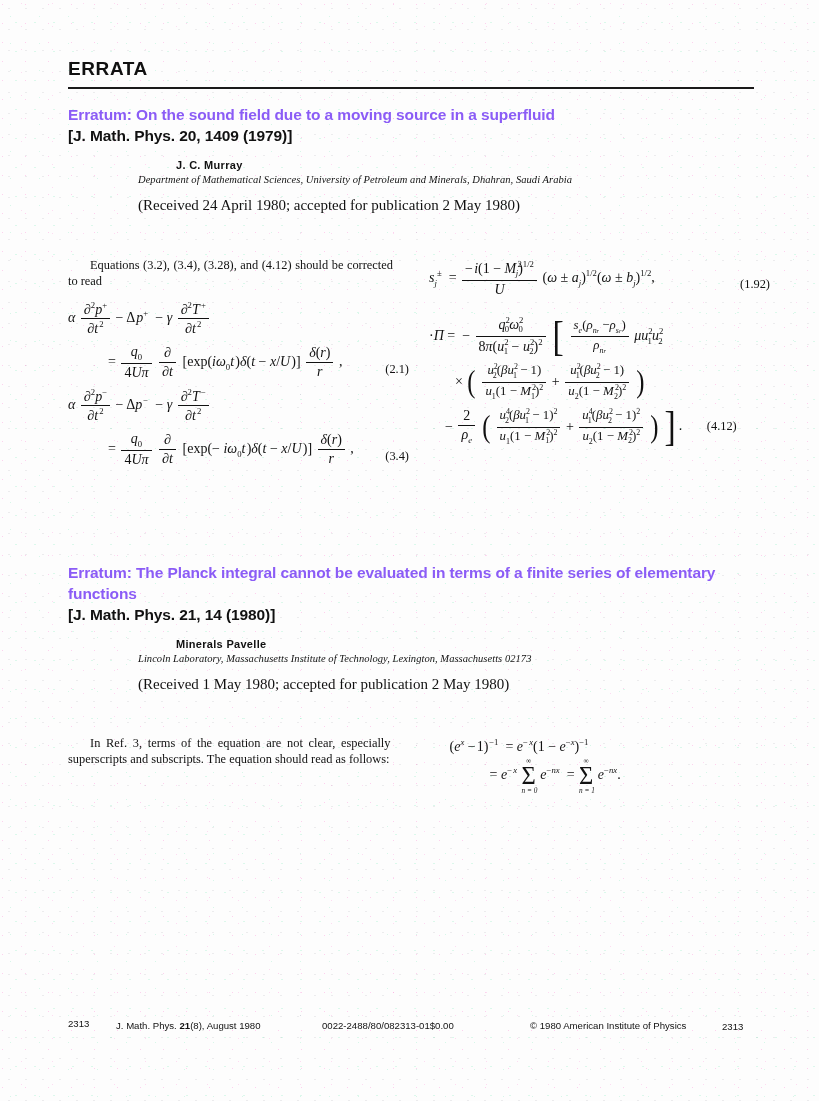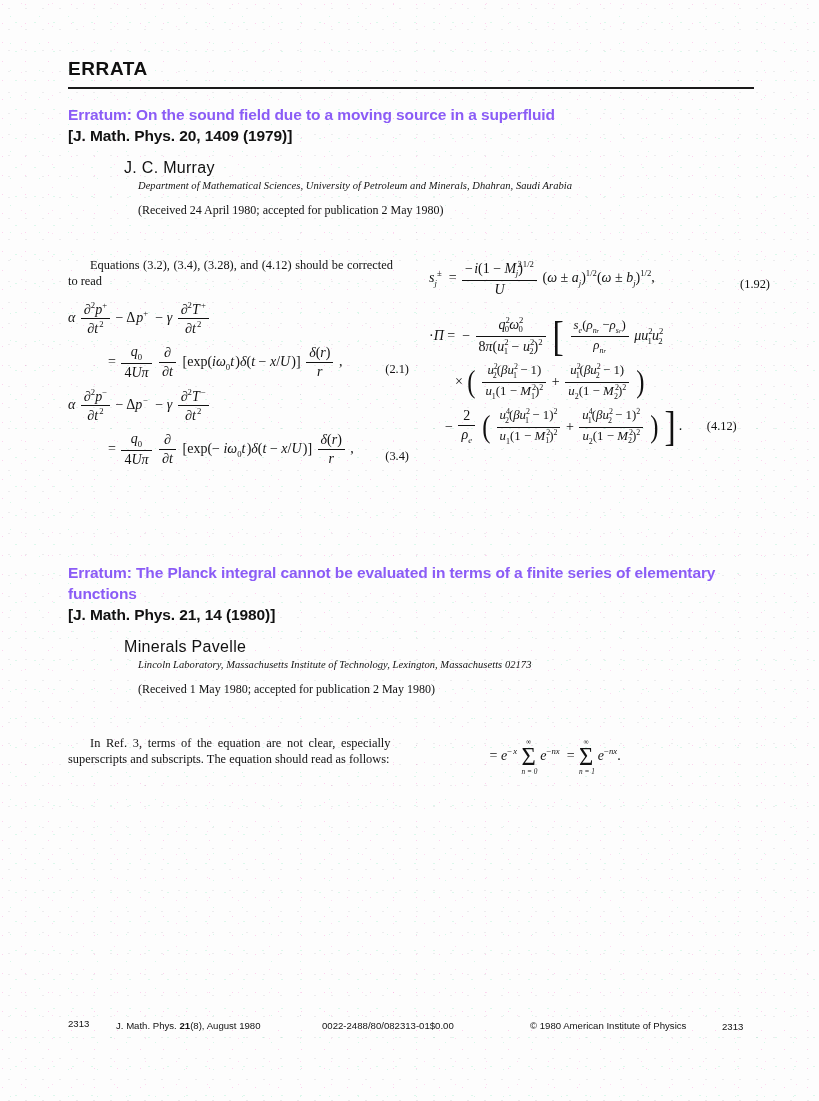--- a/index.html
+++ b/index.html
@@ -71,38 +71,39 @@
   .art-cite {
     font-family: "Liberation Sans", sans-serif;
     font-weight: bold;
     font-size: 15.5px;
     line-height: 21px;
     color: #111;
     letter-spacing: -0.1px;
   }
   .author {
     font-family: "Liberation Sans", sans-serif;
-    font-size: 16px;
-    color: #111;
-    margin-left: 56px;
+    font-size: 11px;
+    color: #111;
+    margin-left: 108px;
     margin-top: 13px;
     letter-spacing: 0.3px;
+    font-weight: bold;
   }
   .affil {
     font-family: "Liberation Serif", serif;
     font-style: italic;
     font-size: 10.5px;
     color: #111;
     margin-left: 70px;
     margin-top: 3px;
     letter-spacing: 0.05px;
   }
   .received {
     font-family: "Liberation Serif", serif;
-    font-size: 12px;
+    font-size: 15px;
     color: #111;
     margin-left: 70px;
     margin-top: 12px;
   }
 
   
   .cols {
     position: absolute;
     left: 68px;
     width: 686px;
@@ -327,20 +328,24 @@
   </div>
 
   <div class="cols" style="top:736px;gap:41px;">
 
     <div class="col">
       <div class="bodytext"><span class="ind"></span><span>In Ref. 3, terms of the equation are not clear, especially superscripts and subscripts. The equation should read as follows:</span></div>
     </div>
 
     <div class="col">
       <div class="math" style="margin-top:1px; margin-left:18px;">
+        <div style="white-space:nowrap;">
+          (<span class="mi">e</span><span class="sup">x</span> − 1)<span class="supn"> −1</span>
+          &nbsp;= <span class="mi">e</span><span class="supn">−</span> <span class="sup">x</span>(1 − <span class="mi">e</span><span class="supn">−</span><span class="sup">x</span>)<span class="supn">−1</span>
+        </div>
         <div style="white-space:nowrap; margin-top:10px; margin-left:40px;">
           = <span class="mi">e</span><span class="supn">−</span> <span class="sup">x</span>
           <span class="sumop"><span class="lim-top">∞</span><span class="big">Σ</span><span class="lim-bot">n = 0</span></span>
           <span class="mi">e</span><span class="supn">−</span><span class="sup">nx</span>
           &nbsp;= 
           <span class="sumop"><span class="lim-top">∞</span><span class="big">Σ</span><span class="lim-bot">n = 1</span></span>
           <span class="mi">e</span><span class="supn">−</span><span class="sup">nx</span>.
         </div>
       </div>
     </div>

